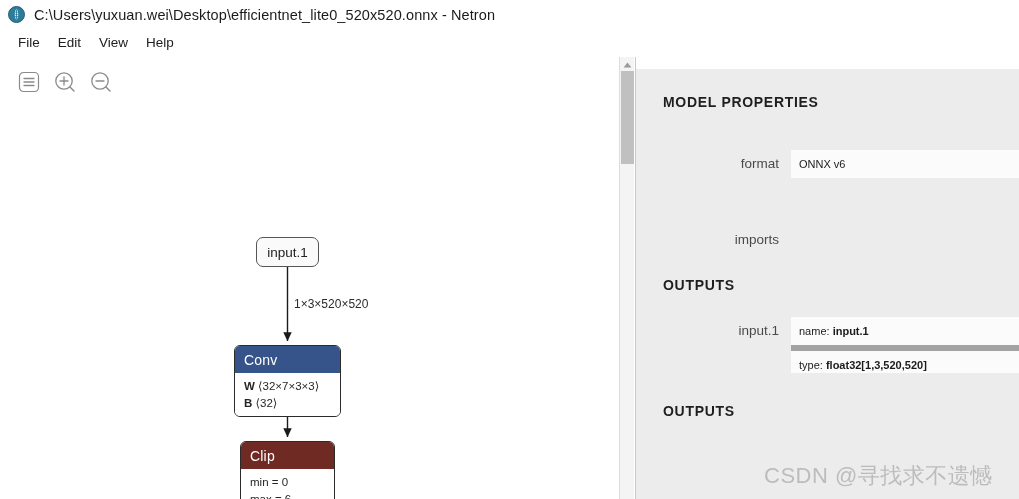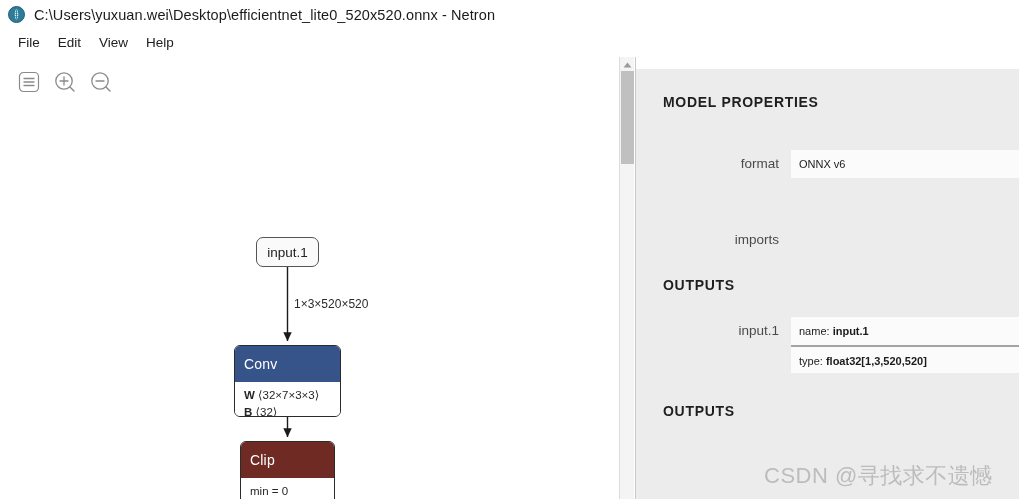--- a/index.html
+++ b/index.html
@@ -115,21 +115,21 @@
     align-items: center;
     justify-content: center;
     font-size: 13.5px;
     color: #222222;
   }
 
   .node-conv1 { left: 234px; top: 288px; width: 107px; height: 72px; }
   .node-clip  { left: 240px; top: 384px; width: 95px;  height: 72px; }
 
   .node-header {
-    height: 36px;
+    height: 27px;
     display: flex;
     align-items: center;
     padding-left: 9px;
     box-sizing: border-box;
     font-size: 14px;
     color: #ffffff;
     letter-spacing: 0.2px;
   }
   .hdr-conv { background: #36548a; }
   .hdr-clip { background: #6e2a23; }
@@ -234,21 +234,21 @@
     background: #fbfbfb;
     font-size: 11px;
     color: #1b1b1b;
     line-height: 28px;
     height: 28px;
     padding-left: 8px;
     box-sizing: border-box;
     white-space: nowrap;
     overflow: hidden;
   }
-  .prop-box + .prop-box { border-top: 2px solid #a3a3a3; }
+  .prop-box + .prop-box { border-top: 6px solid #a3a3a3; }
   .prop-box b { font-weight: bold; }
 
   .pr-format   { top: 81px; }
   .pr-producer { top: 119px; }
   .pr-imports  { top: 157px; }
   .pr-input1   { top: 248px; }
   .pr-output507{ top: 374px; }
 
   
   .watermark {

